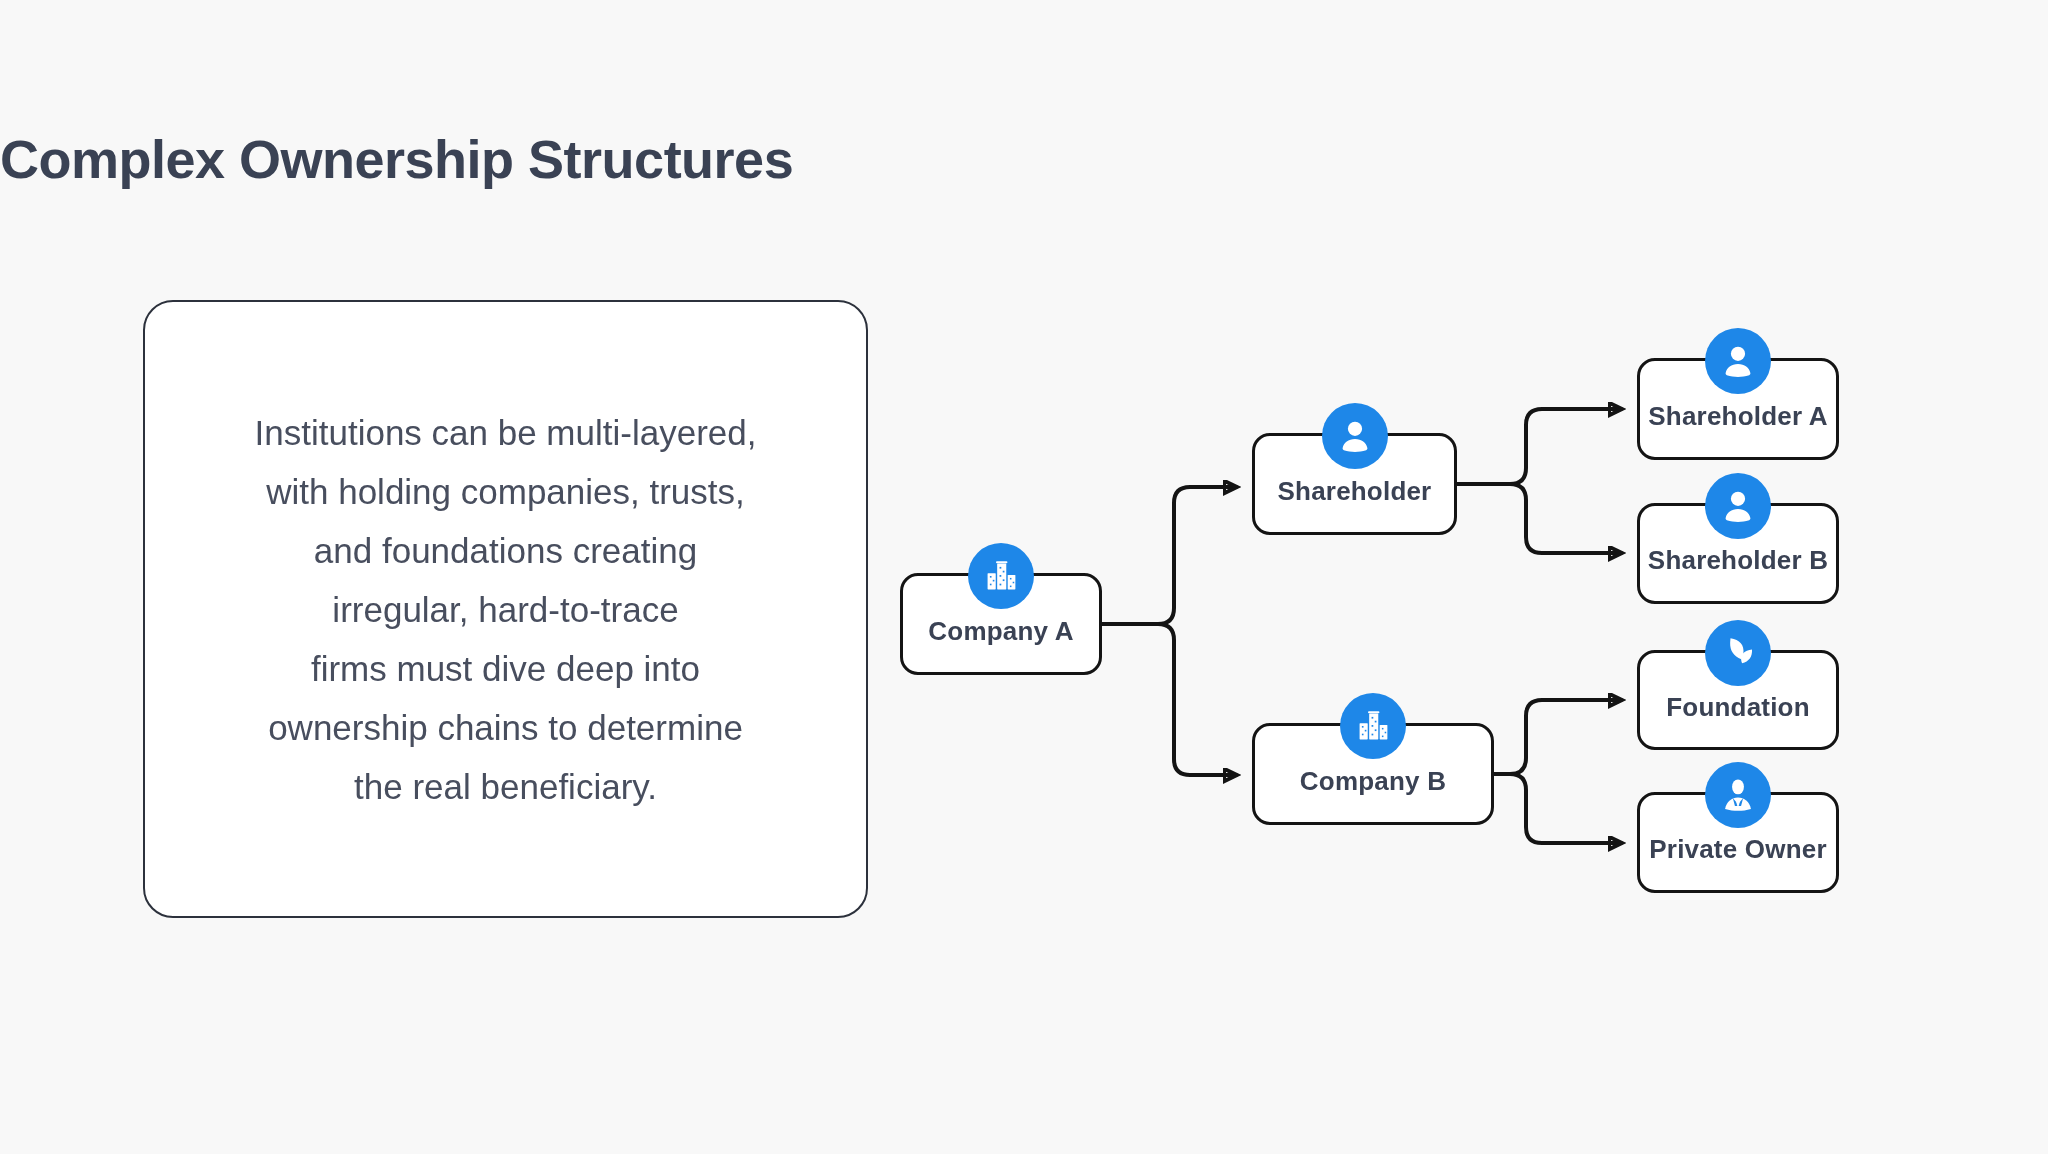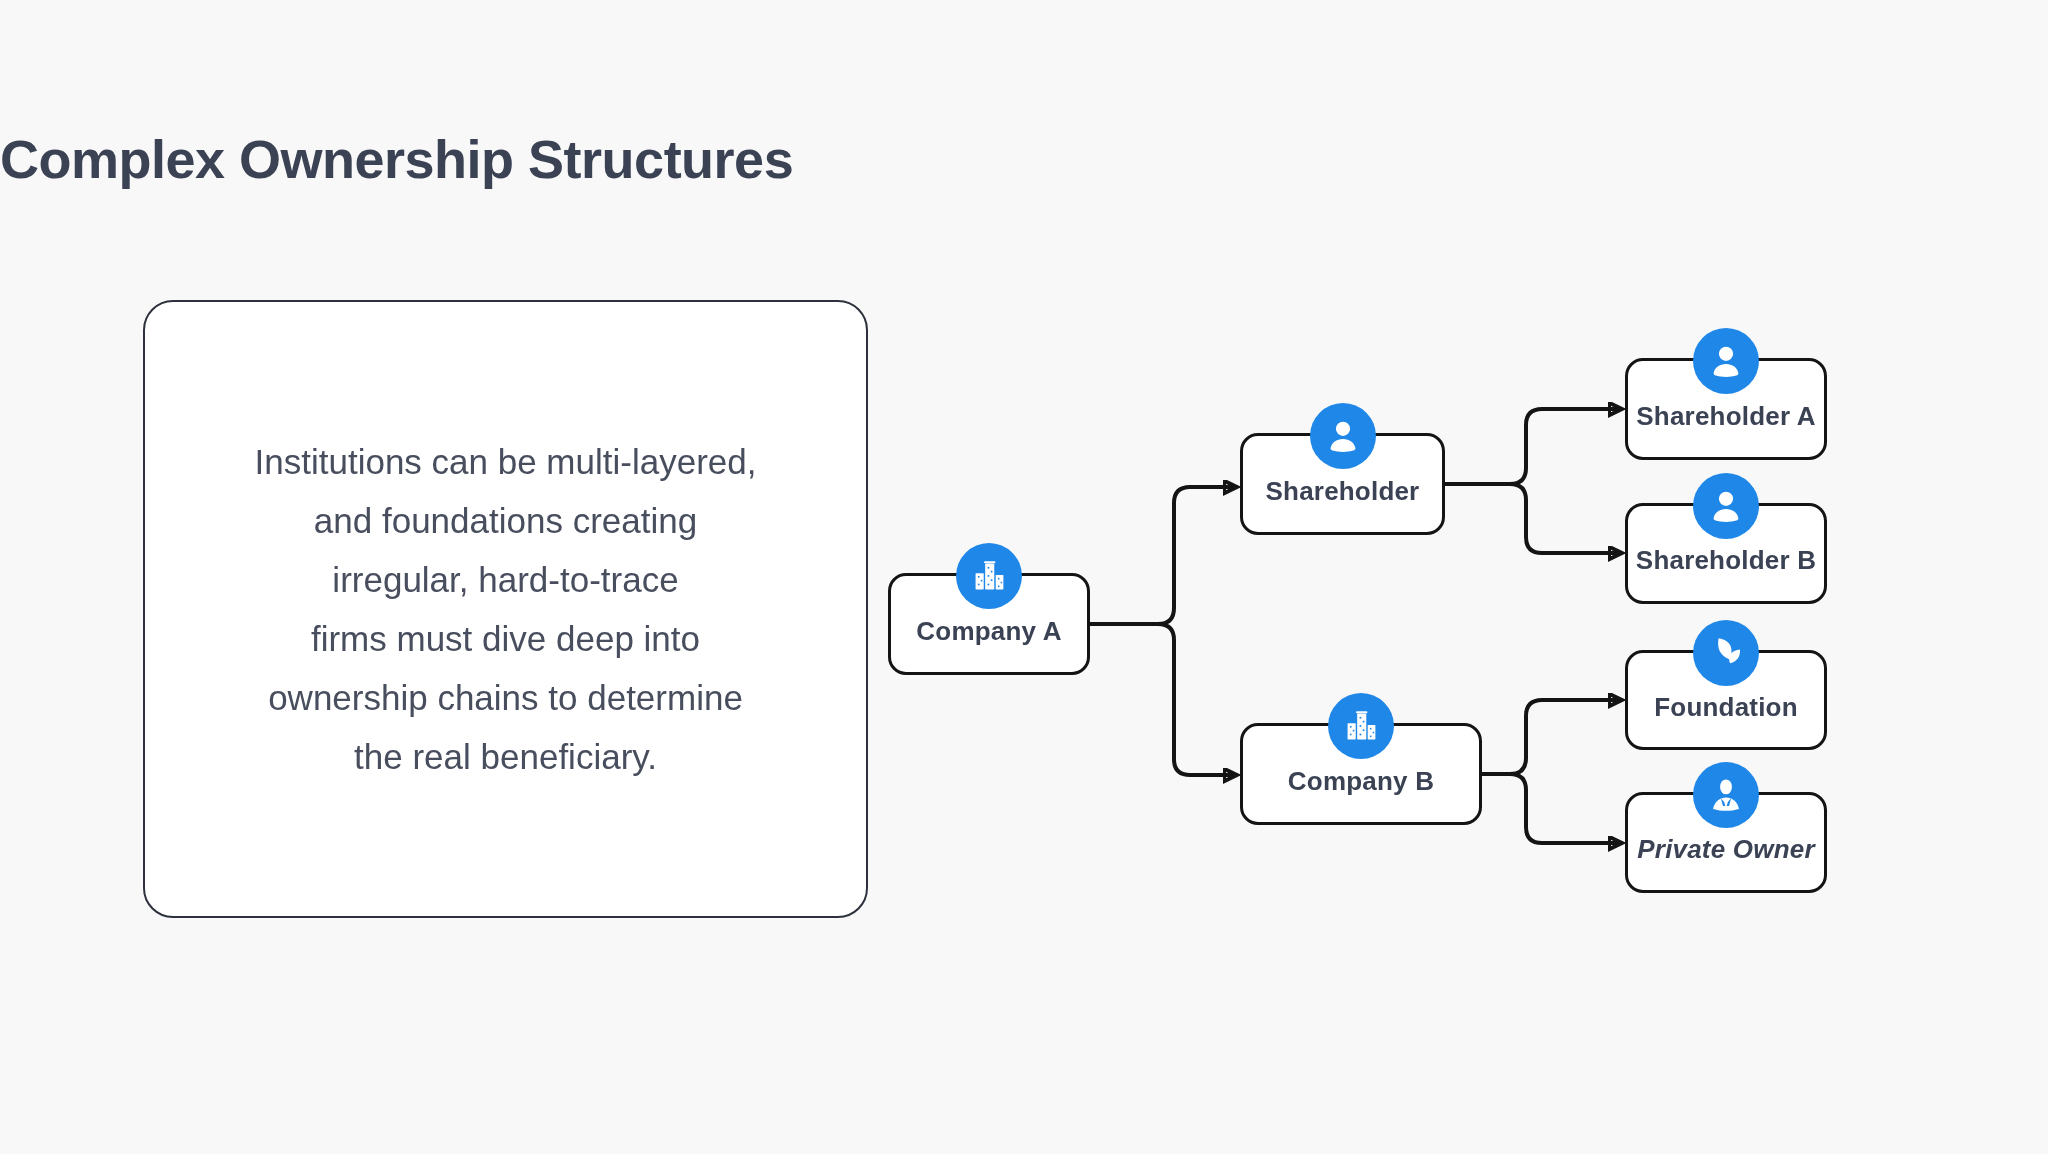--- a/index.html
+++ b/index.html
@@ -37,20 +37,21 @@
   .edges{position:absolute;left:0;top:0;width:2048px;height:1154px;pointer-events:none;}
   .edges path{fill:none;stroke:var(--line-black,#141414);stroke-width:4;stroke-linecap:round;}
   .node{
     position:absolute;
     background:#ffffff;
     border:3.5px solid var(--line-black,#141414);
     border-radius:18px;
     box-sizing:border-box;
     display:flex;align-items:center;justify-content:center;
     padding-top:14px;
+    margin-left:12px;
   }
   .node-label{
     font-size:26px;font-weight:700;letter-spacing:0.2px;
     color:var(--text-dark,#3a4254);
     white-space:nowrap;
   }
   .node-badge{
     position:absolute;left:50%;top:0;
     width:66px;height:66px;border-radius:50%;
     background:var(--icon-blue,#1e87e8);
@@ -84,20 +85,21 @@
 </style>
 </head>
 <body>
 
 <div class="canvas">
 
   <div class="page-title">Complex Ownership Structures</div>
 
   <div class="desc-box">
     <div class="desc-line">Institutions can be multi-layered,</div>
+    <div class="desc-line">with holding companies, trusts,</div>
     <div class="desc-line">and foundations creating</div>
     <div class="desc-line">irregular, hard-to-trace</div>
     <div class="desc-line">firms must dive deep into</div>
     <div class="desc-line">ownership chains to determine</div>
     <div class="desc-line">the real beneficiary.</div>
   </div>
 
   <svg class="edges" viewBox="0 0 2048 1154">
     <defs>
       <marker id="arrow" markerUnits="userSpaceOnUse" markerWidth="18" markerHeight="16" refX="13" refY="7" orient="auto">
@@ -199,21 +201,21 @@
   <div class="node" style="left:1625px;top:650px;width:202px;height:100px;">
     <div class="node-badge">
       <svg viewBox="0 0 48 48">
         <path fill="#ffffff" d="M16.2 8.5c9.6 1.2 14.6 7.2 13.4 15.9c-.3 2.2-1 4.3-2.2 6.1c-7.8-2.8-11.9-9-11.6-17.1c.05-1.6.2-3.2.4-4.9Z"></path>
         <path fill="#ffffff" d="M38.6 20.3c.5 7.6-3.3 12.7-10.3 14.3c-.5-1.1-.8-2.2-1-3.4c-.8-5.6 3.3-9.8 11.3-10.9Z"></path>
       </svg>
     </div>
     <span class="node-label">Foundation</span>
   </div>
 
-  <div class="node" style="left:1625px;top:792px;width:202px;height:101px;font-style:italic;">
+  <div class="node" style="left:1625px;top:792px;width:202px;height:101px;">
     <div class="node-badge">
       <svg viewBox="0 0 48 48">
         <ellipse cx="24" cy="15.5" rx="6.2" ry="7.8" fill="#ffffff"></ellipse>
         <path fill="#ffffff" d="M10.5 38.5c1.6-7.8 7-12 13.5-12s11.9 4.2 13.5 12c-9 2.7-18 2.7-27 0Z"></path>
         <path fill="#1e87e8" d="M18.6 27.2L24 33.6l5.4-6.4l-2.2 8.4h-6.4Z"></path>
         <path fill="#ffffff" d="M24 29.2l1.7 2.6l-1.7 6.4l-1.7-6.4Z"></path>
       </svg>
     </div>
     <span class="node-label">Private Owner</span>
   </div>

